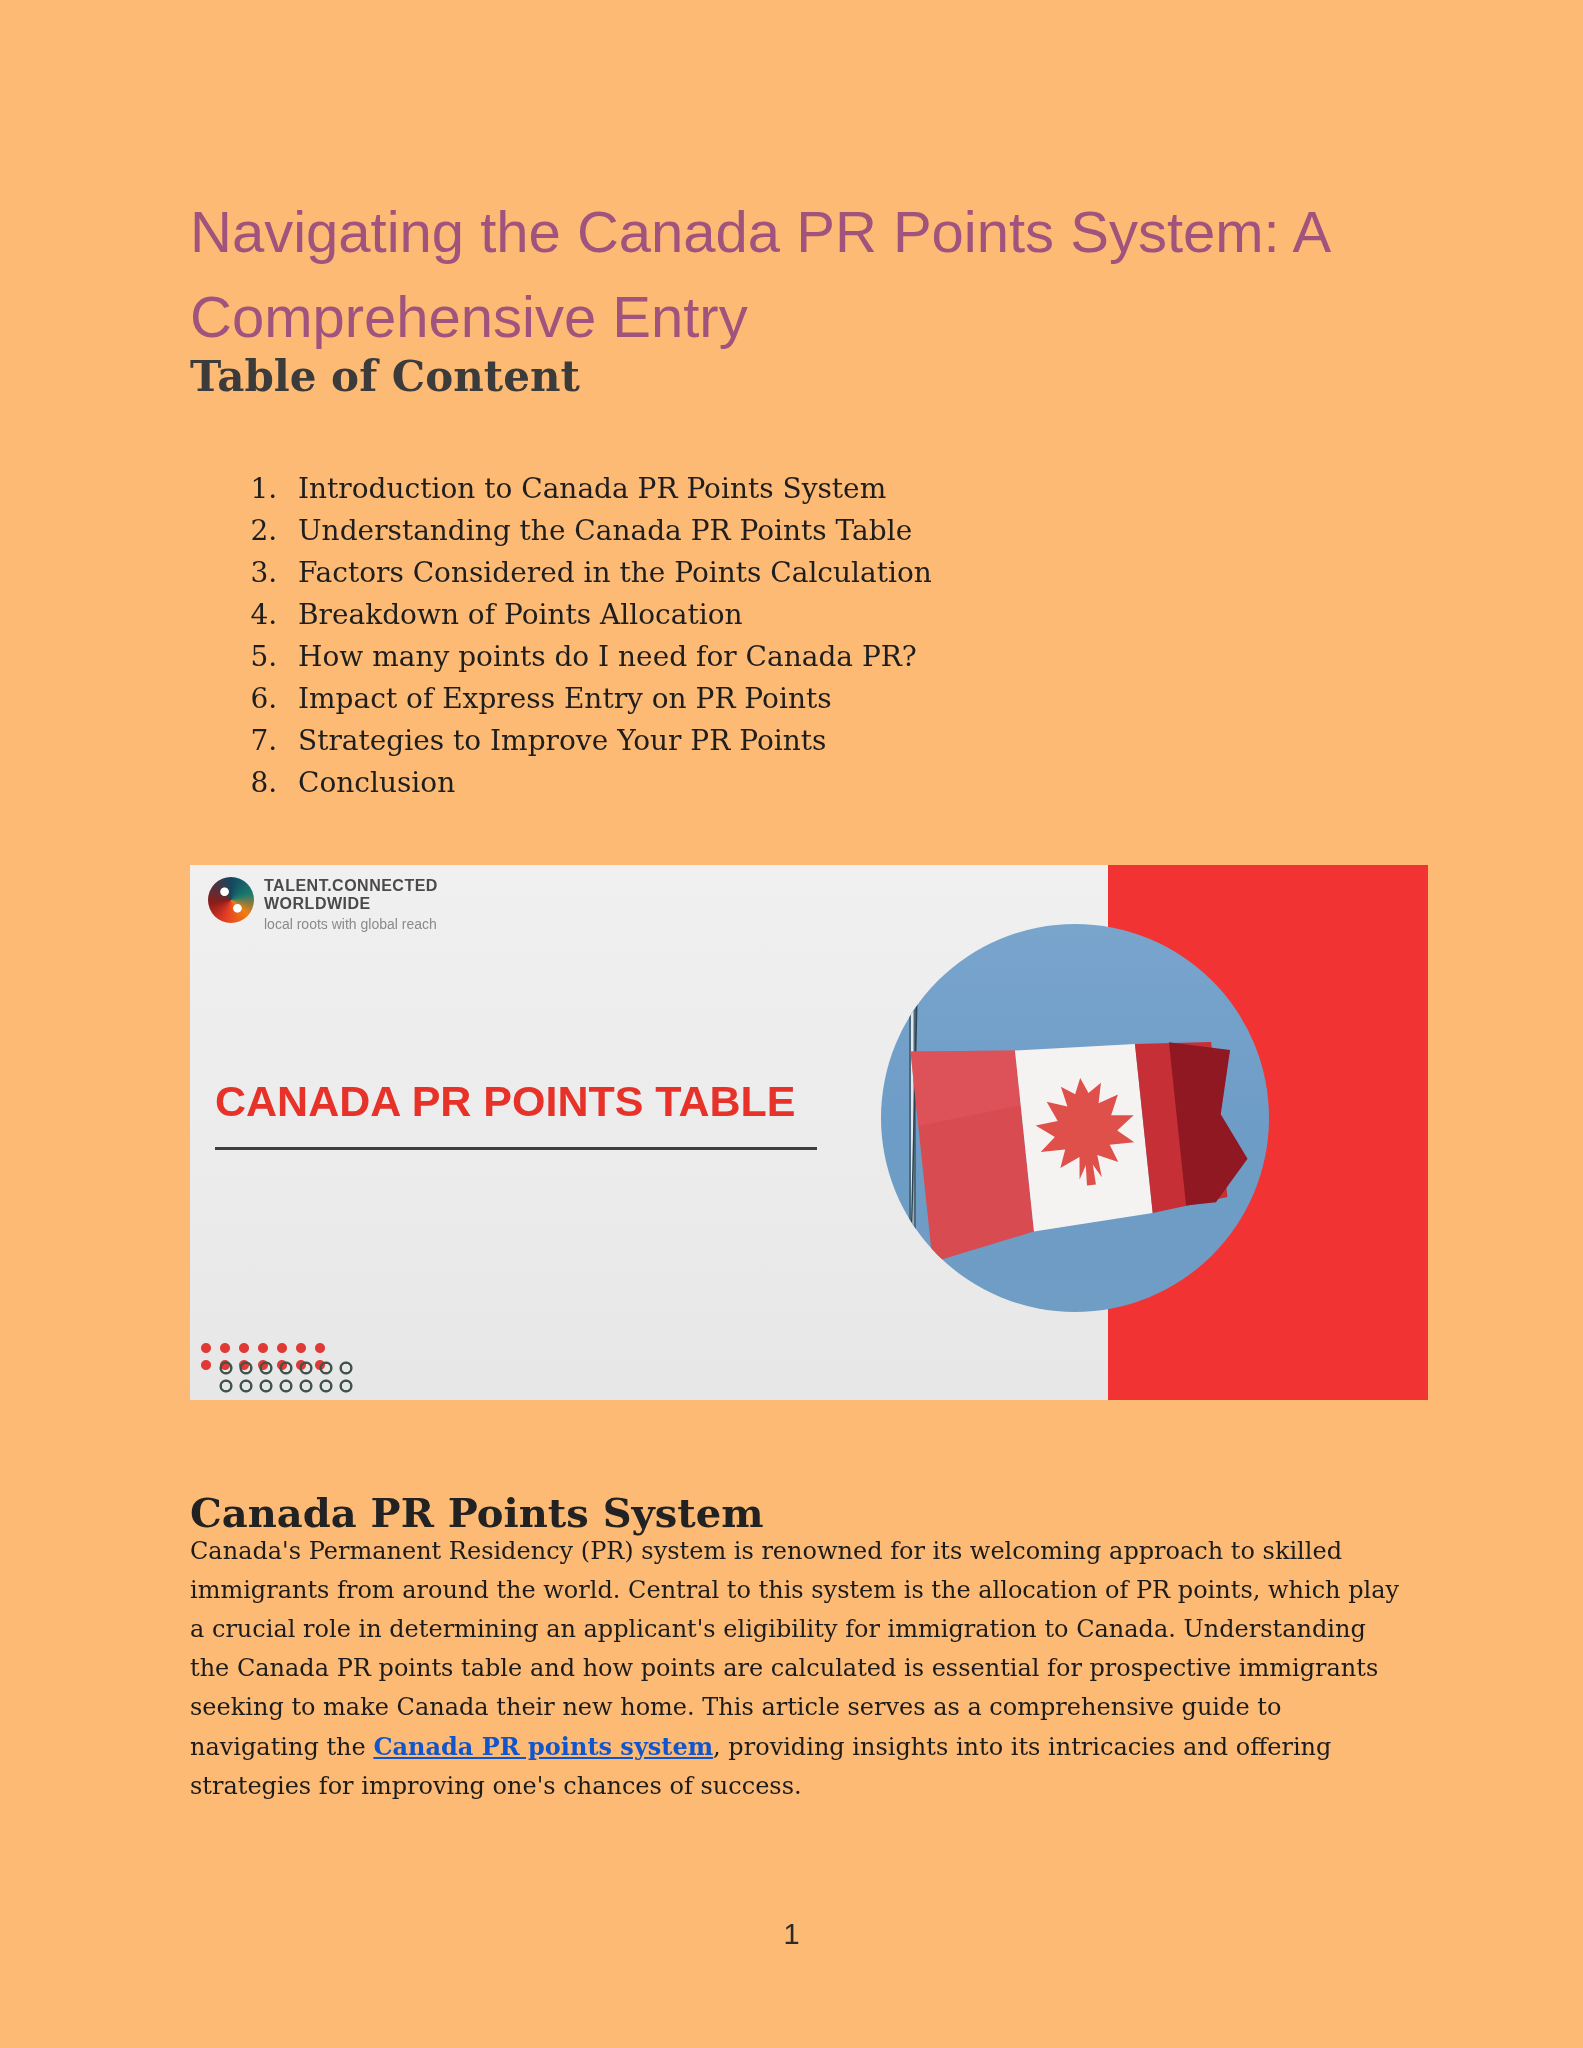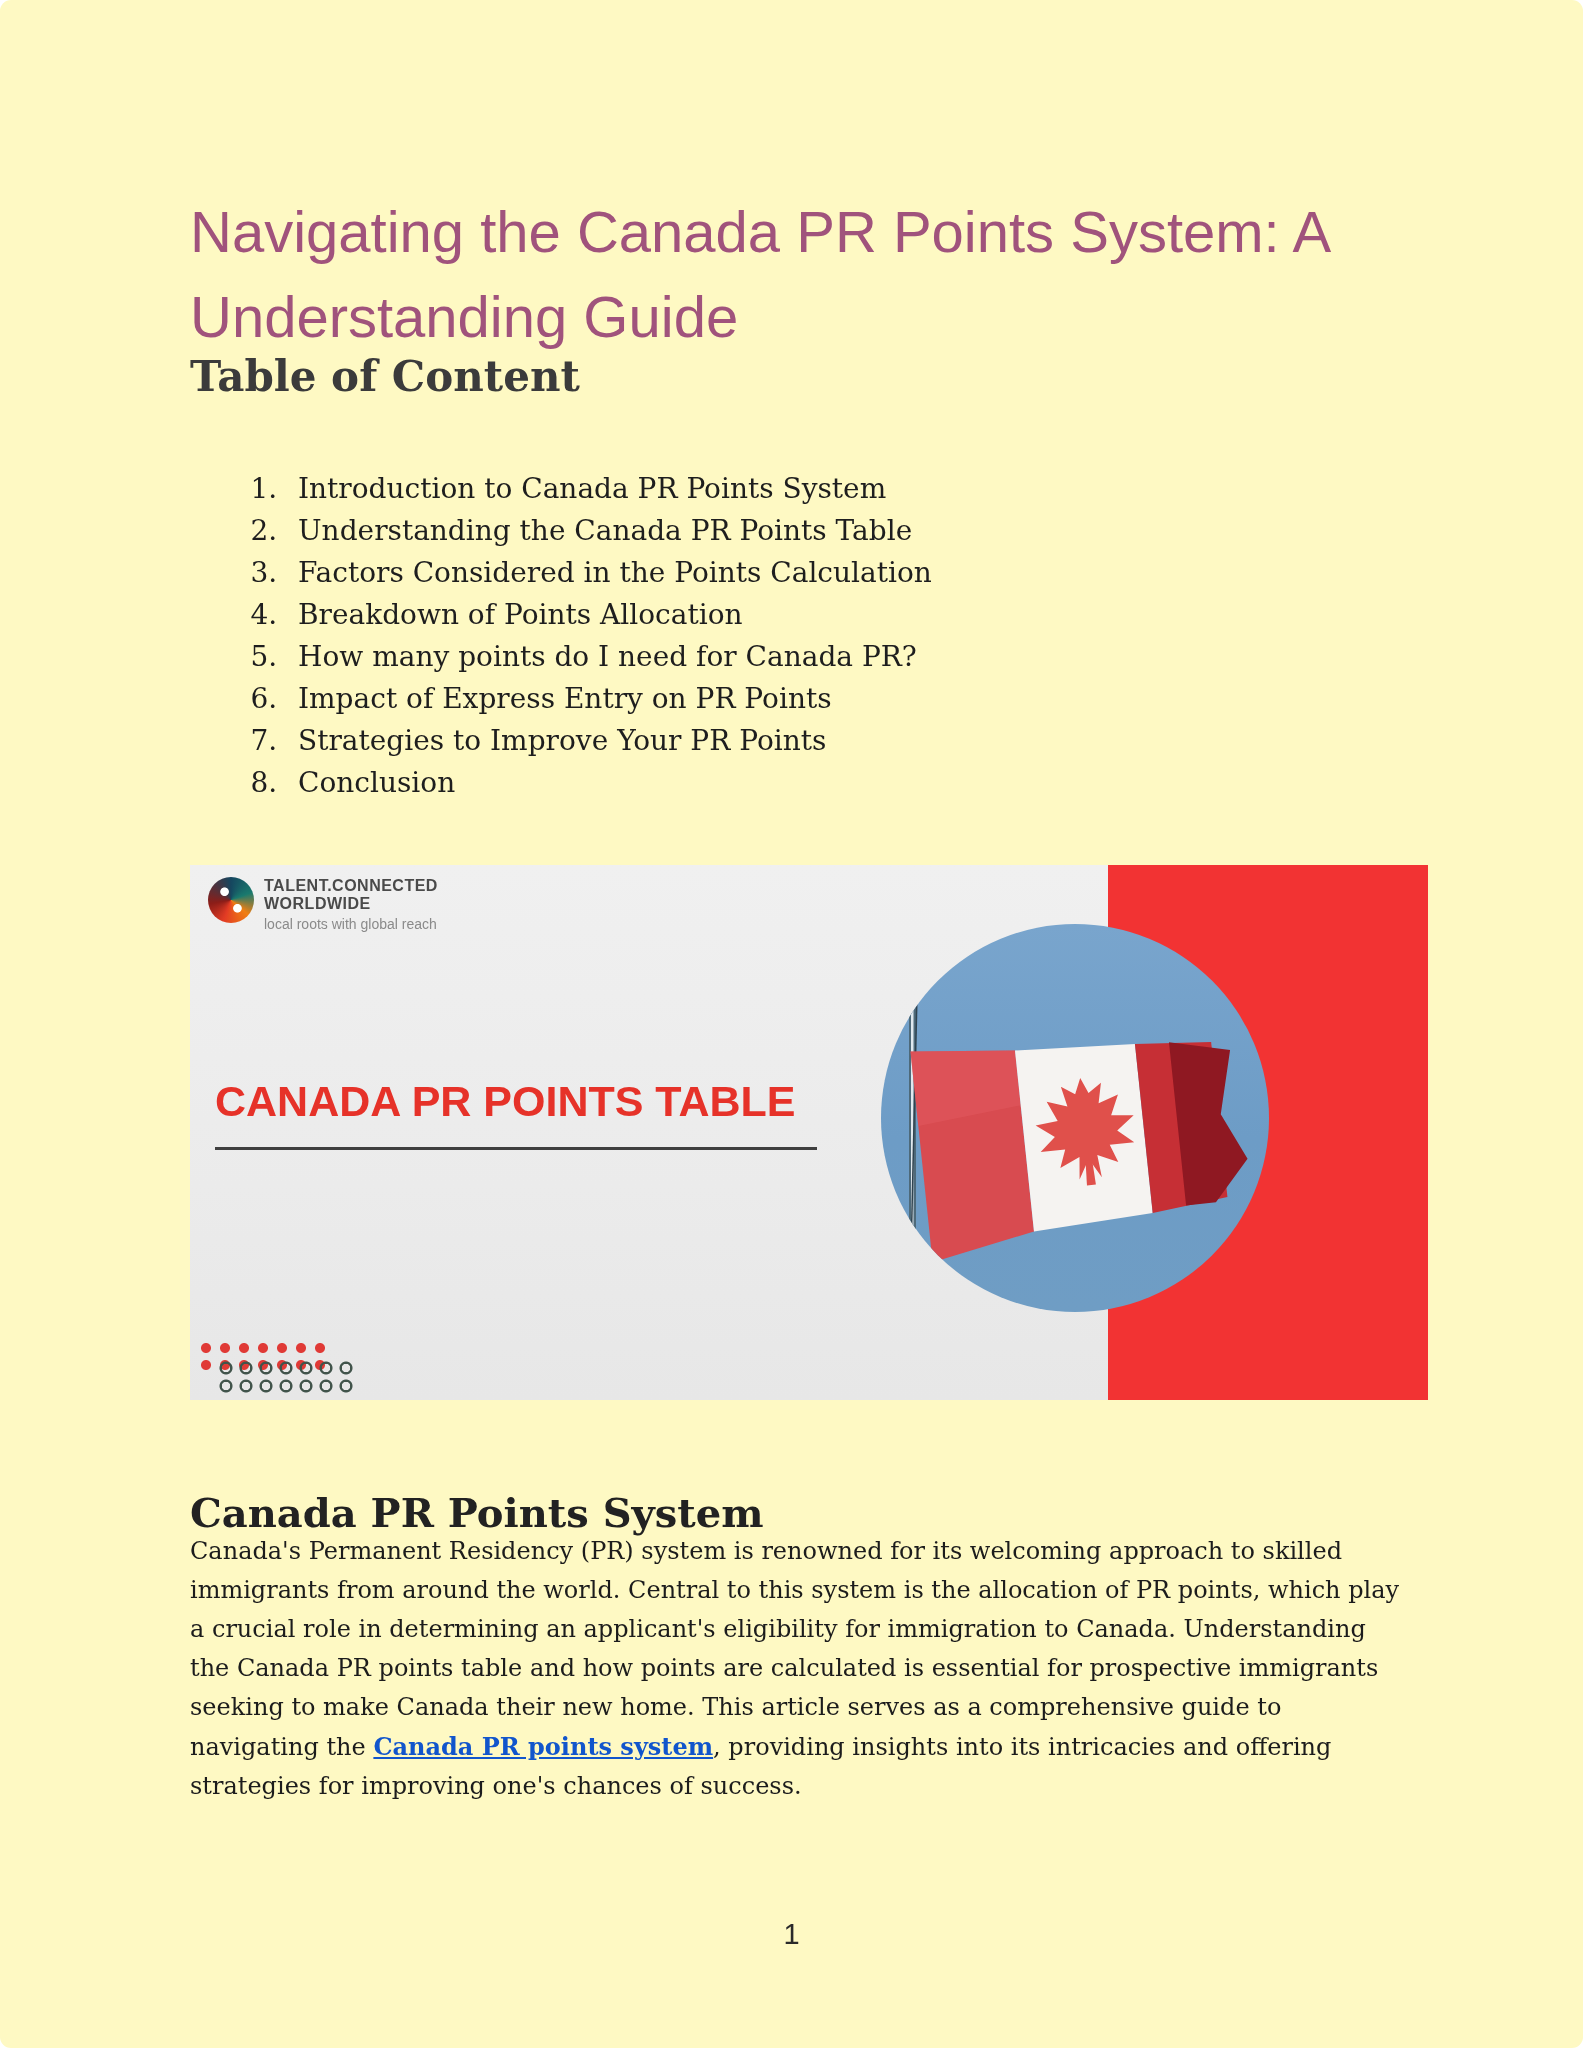--- a/index.html
+++ b/index.html
@@ -1,18 +1,18 @@
 <!DOCTYPE html>
 <html><head>
 <meta charset="utf-8">
 <style>
   html,body { margin:0; padding:0; background:#ffffff; }
   .page {
-    position:relative; width:1583px; height:2048px; background:#fef9c3;
-    overflow:hidden; font-family:"Liberation Sans", sans-serif;border-radius:11px;
+    position:relative; width:1583px; height:2048px; background:#fdba74;
+    overflow:hidden; font-family:"Liberation Sans", sans-serif;
   }
 
   
   .doc-title {
     position:absolute; left:190px; top:150px; width:1180px;
     font-size:58px; line-height:85px; color:#a0537c; font-weight:400;
     letter-spacing:0;
   }
 
   
@@ -97,21 +97,21 @@
     position:absolute; left:0; top:1918px; width:1583px; text-align:center;
     font-size:29px; color:#2a2a2a;
   }
 </style>
 </head>
 <body>
 
 <div class="page">
 
   <h1 class="doc-title"><span>Navigating the Canada PR Points System: A</span><br>
-    <span>Understanding Guide</span>
+    <span>Comprehensive Entry</span>
   </h1>
 
   <div class="toc-heading">Table of Content</div>
 
   <ol class="toc-list">
     <li>Introduction to Canada PR Points System</li>
     <li>Understanding the Canada PR Points Table</li>
     <li>Factors Considered in the Points Calculation</li>
     <li>Breakdown of Points Allocation</li>
     <li>How many points do I need for Canada PR?</li>

